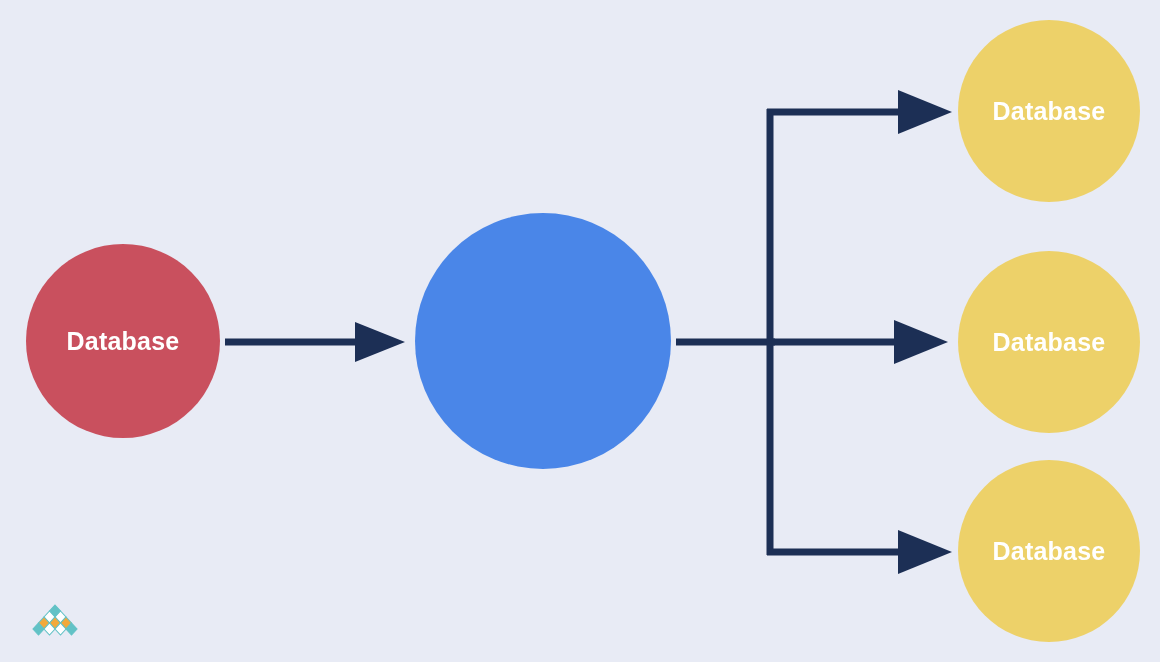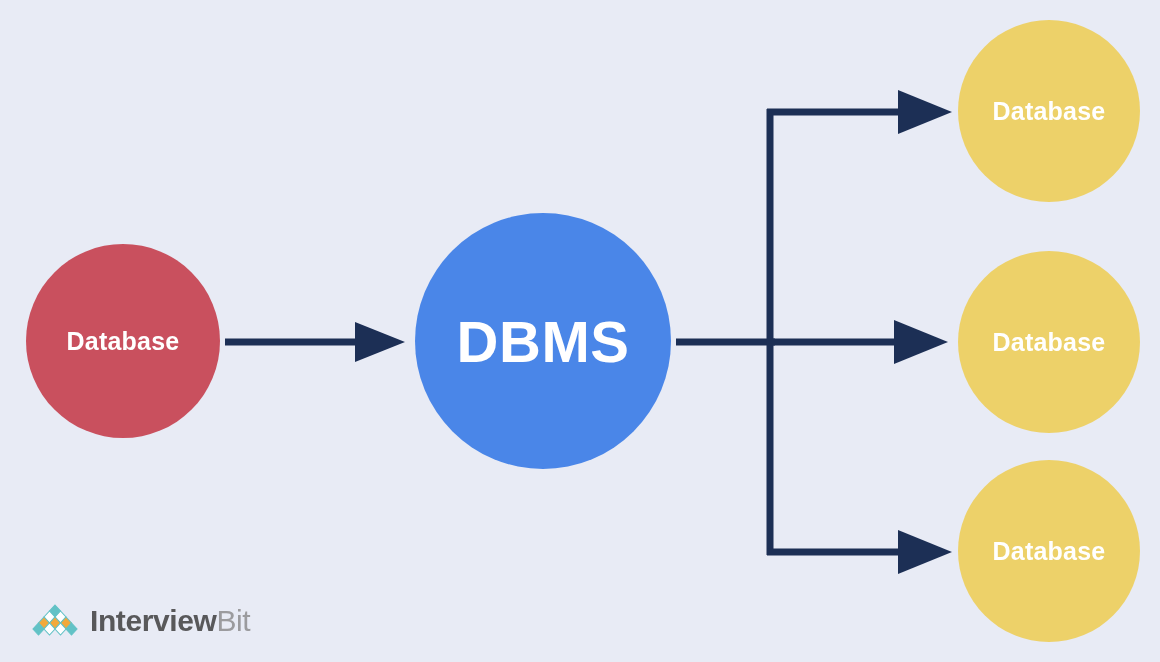--- a/index.html
+++ b/index.html
@@ -99,21 +99,20 @@
       <circle cx="123" cy="341" r="97" fill="#c9505e"></circle>
       <circle cx="543" cy="341" r="128" fill="#4a86e8"></circle>
       <circle cx="1049" cy="111" r="91" fill="#edd169"></circle>
       <circle cx="1049" cy="342" r="91" fill="#edd169"></circle>
       <circle cx="1049" cy="551" r="91" fill="#edd169"></circle>
     </g>
   </svg>
 
   <div class="node-label label-small" style="left:123px; top:341px;">Database</div>
 
-  <div class="node-label label-big" style="left:543px; top:341px;">DBMS</div>
 
   <div class="node-label label-small" style="left:1049px; top:111px;">Database</div>
 
   <div class="node-label label-small" style="left:1049px; top:342px;">Database</div>
 
   <div class="node-label label-small" style="left:1049px; top:551px;">Database</div>
 
   <div id="logo">
     <svg width="50" height="40" viewBox="0 0 50 40">
 
@@ -127,18 +126,15 @@
         <polygon points="14,16 19.5,22 14,28 8.5,22" fill="#f2a93b"></polygon>
         <polygon points="25,16 30.5,22 25,28 19.5,22" fill="#f2a93b"></polygon>
         <polygon points="36,16 41.5,22 36,28 30.5,22" fill="#f2a93b"></polygon>
 
         <polygon points="8.5,22 14,28 8.5,34 3,28" fill="#62c2c6"></polygon>
         <polygon points="19.5,22 25,28 19.5,34 14,28" fill="#ffffff"></polygon>
         <polygon points="30.5,22 36,28 30.5,34 25,28" fill="#ffffff"></polygon>
         <polygon points="41.5,22 47,28 41.5,34 36,28" fill="#62c2c6"></polygon>
       </g>
     </svg>
-    <div id="logo-text">
-      <span class="lt-bold">Interview</span><span class="lt-light">Bit</span>
-    </div>
   </div>
 
 </div>
 
 </body></html>

